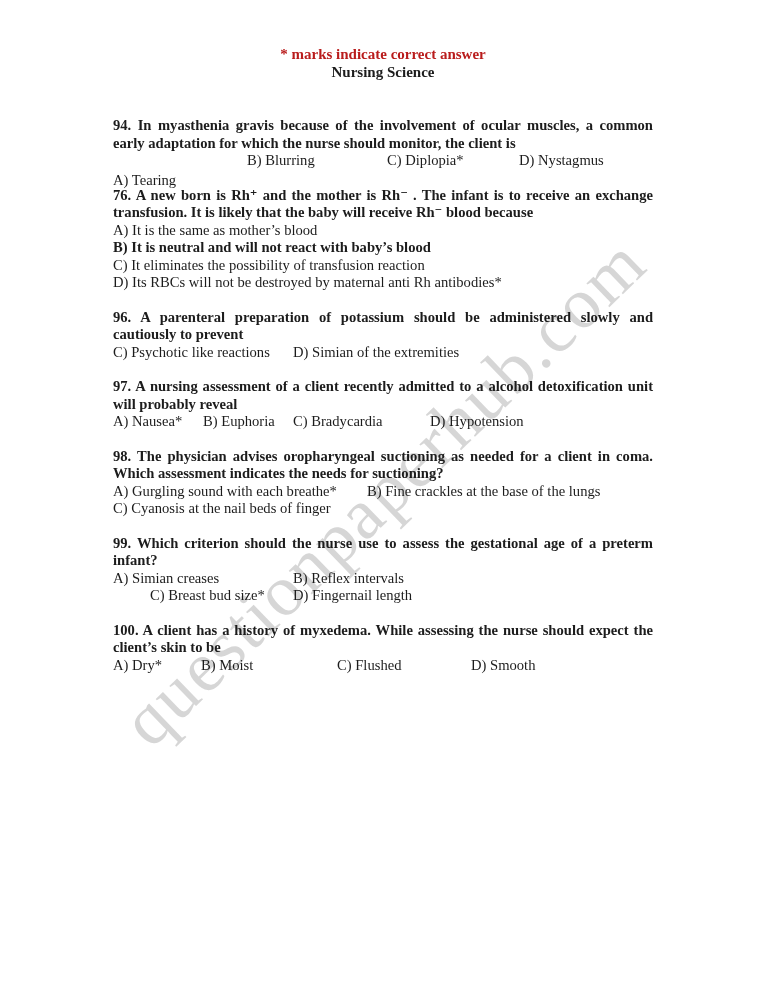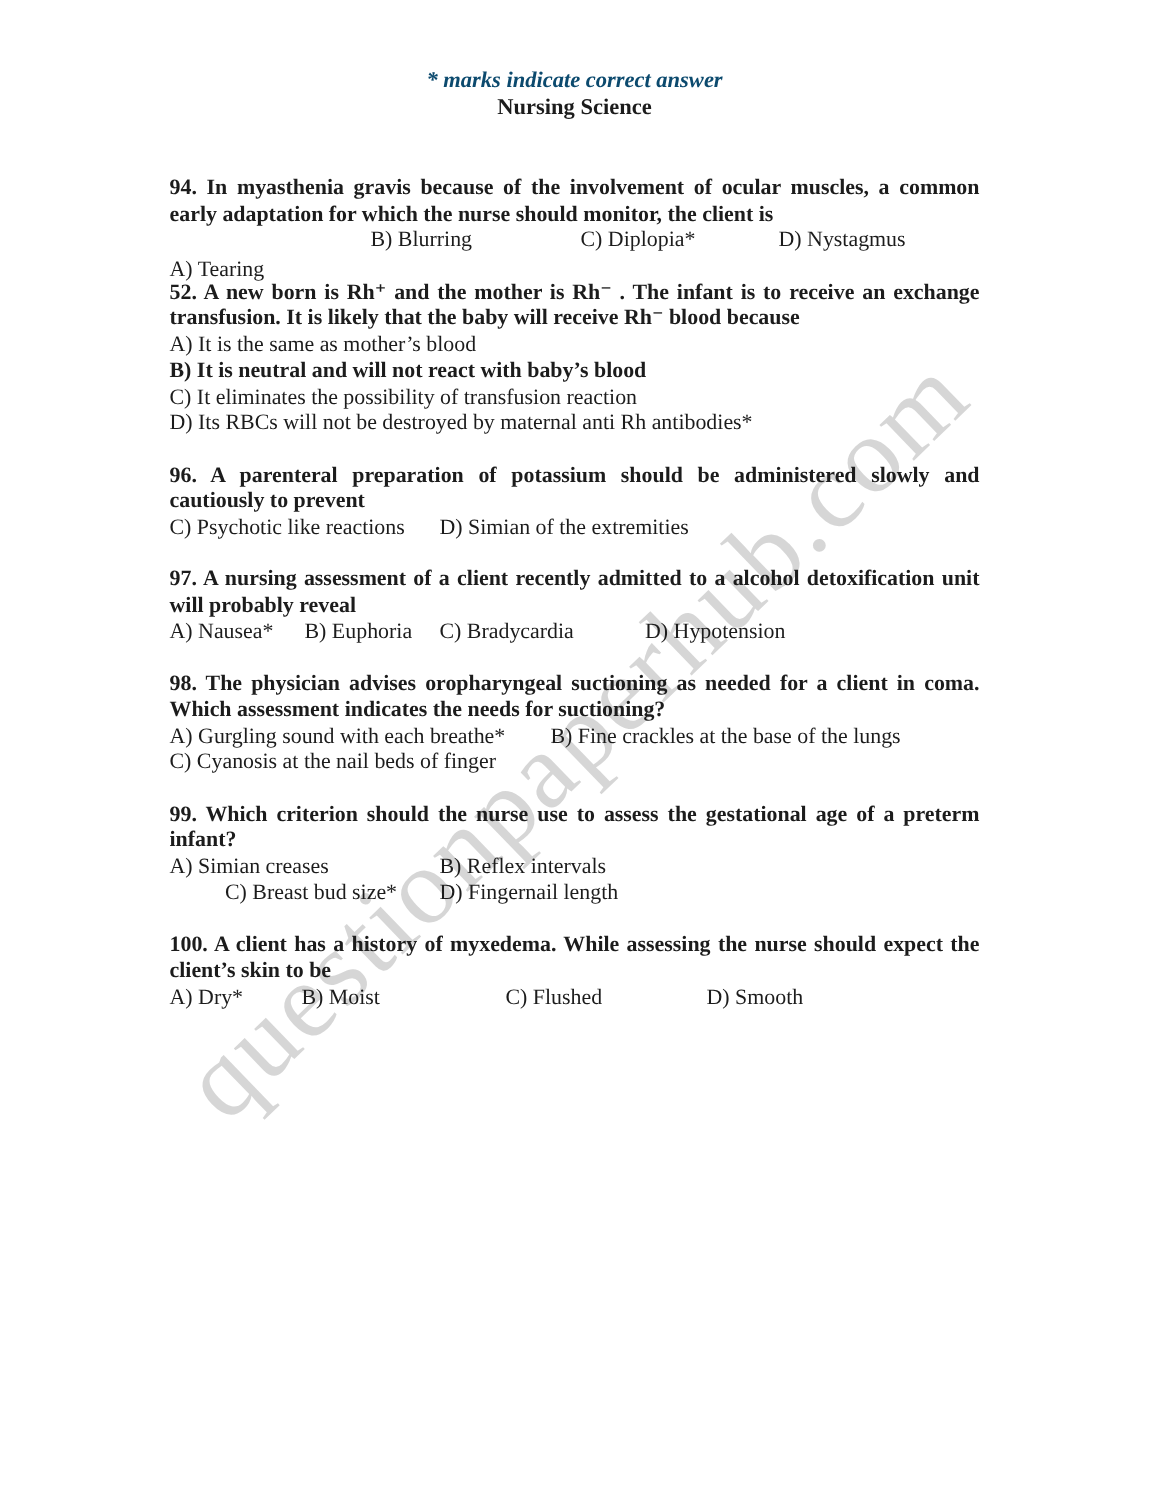--- a/index.html
+++ b/index.html
@@ -66,34 +66,34 @@
     pointer-events: none;
     user-select: none;
   }
 </style>
 </head>
 <body>
 
 <div class="page">
   <div class="watermark">questionpaperhub.com</div>
   <div class="content">
-    <div class="note" style="color: #0c4a6e; font-style: italic;">* marks indicate correct answer</div>
+    <div class="note" style="color: #b91c1c;">* marks indicate correct answer</div>
     <div class="title">Nursing Science</div>
     <div>
         <div class="question">
           <div class="stem">94. In myasthenia gravis because of the involvement of ocular muscles, a common early adaptation for which the nurse should monitor, the client is</div>
           <div class="opt-row">
             <span class="opt" style="left: 0px; margin-top: 20px;">A) Tearing</span>
             <span class="opt" style="left: 134px;">B) Blurring</span>
             <span class="opt" style="left: 274px;">C) Diplopia*</span>
             <span class="opt" style="left: 406px;">D) Nystagmus</span>
           </div>
         </div>
         <div class="question">
-          <div class="stem">52. A new born is Rh⁺ and the mother is Rh⁻ . The infant is to receive an exchange transfusion. It is likely that the baby will receive Rh⁻ blood because</div>
+          <div class="stem">76. A new born is Rh⁺ and the mother is Rh⁻ . The infant is to receive an exchange transfusion. It is likely that the baby will receive Rh⁻ blood because</div>
           <div class="opt-row">
             <span class="opt" style="left: 0px;">A) It is the same as mother’s blood</span>
           </div>
           <div class="opt-row">
             <span class="opt" style="left: 0px; font-weight: bold;">B) It is neutral and will not react with baby’s blood</span>
           </div>
           <div class="opt-row">
             <span class="opt" style="left: 0px;">C) It eliminates the possibility of transfusion reaction</span>
           </div>
           <div class="opt-row">

